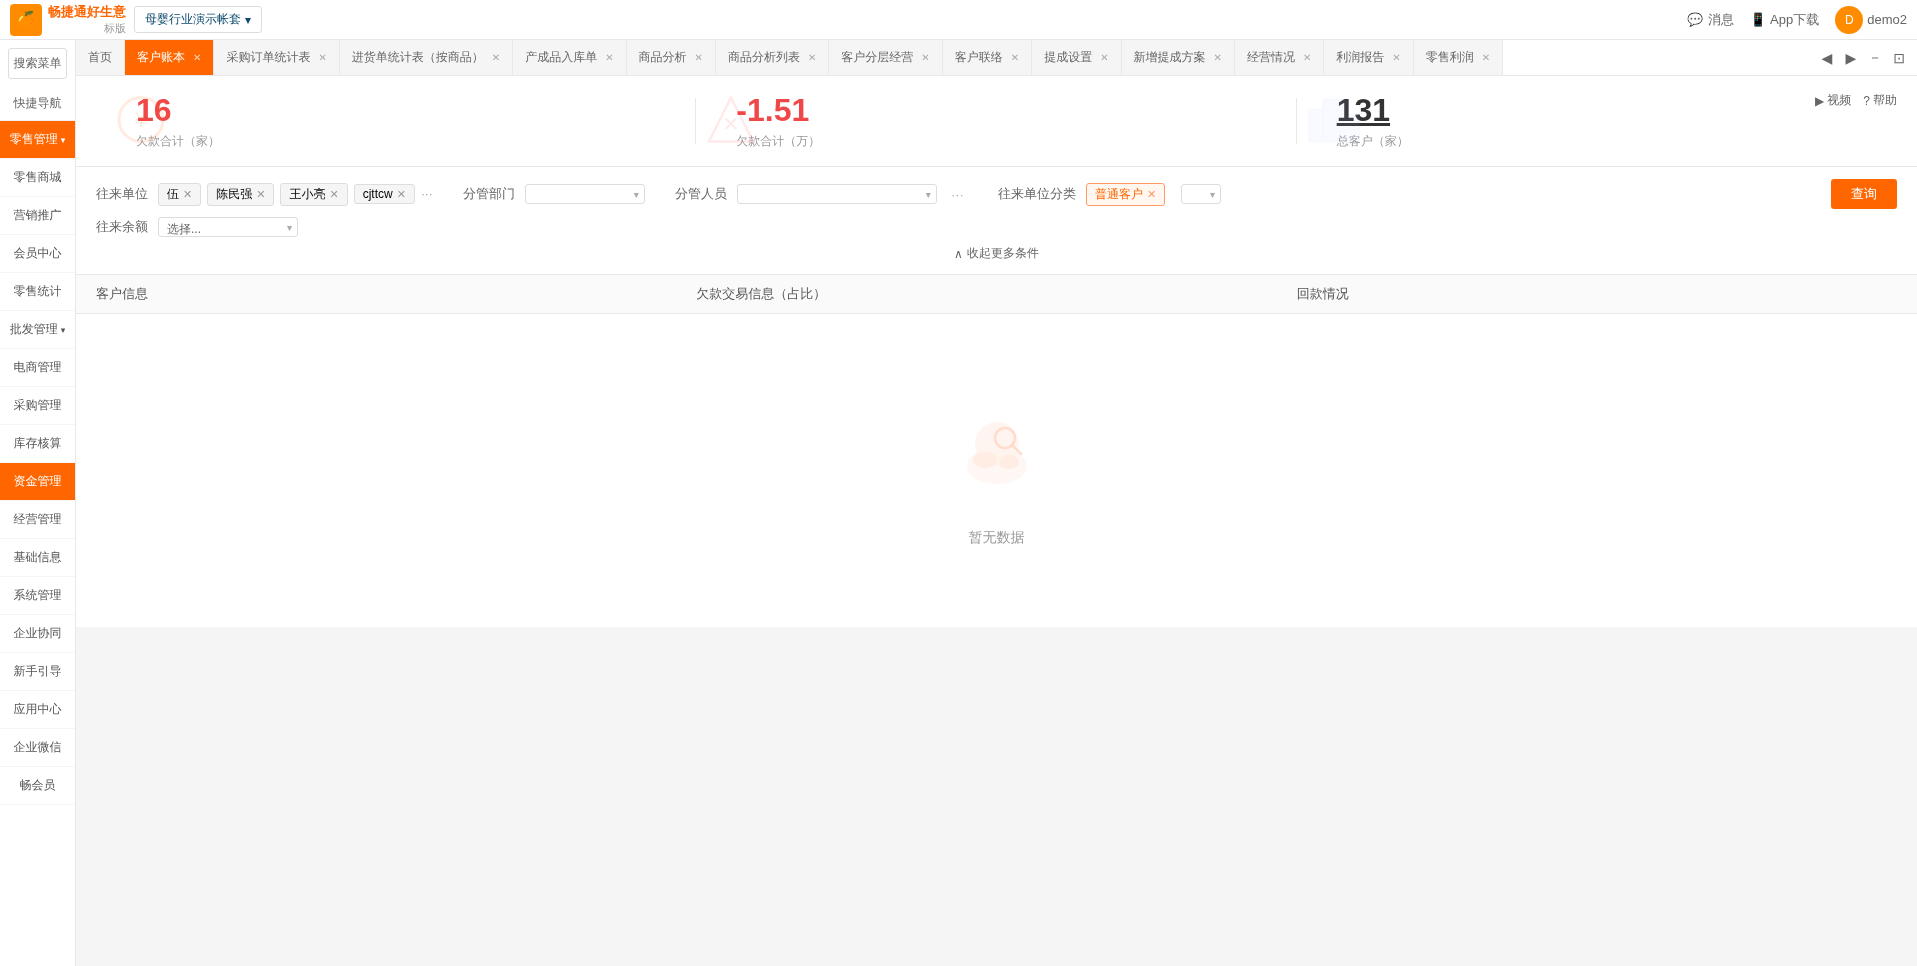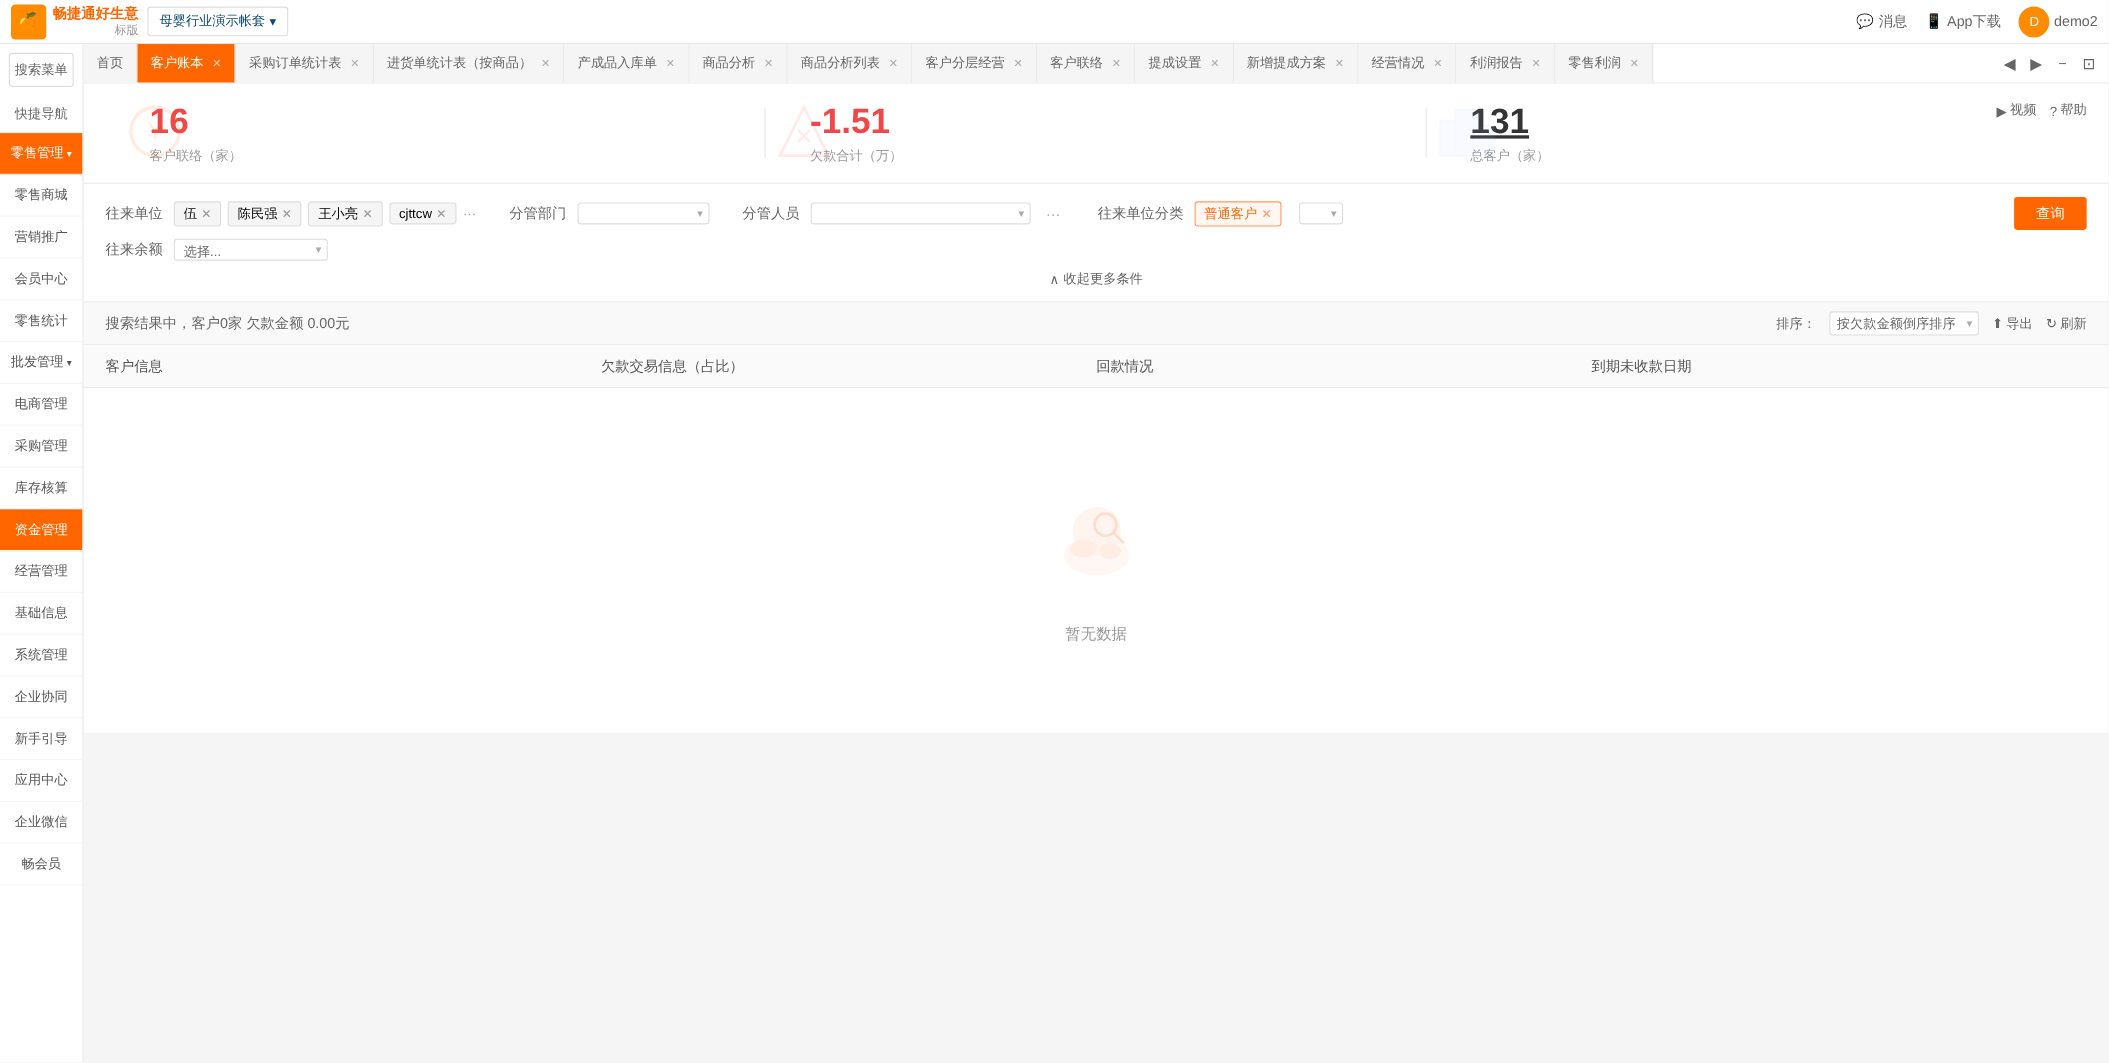--- a/index.html
+++ b/index.html
@@ -282,21 +282,21 @@
         </div>
 
         <div class="summary-card" style="padding-left:40px;">
           <div style="position:absolute;left:20px;top:50%;transform:translateY(-50%);opacity:0.12;">
             <svg width="50" height="50" viewBox="0 0 50 50">
               <circle cx="25" cy="25" r="22" fill="none" stroke="#ff6600" stroke-width="3"></circle>
               <text x="25" y="32" text-anchor="middle" font-size="22" fill="#ff6600">¥</text>
             </svg>
           </div>
           <div class="summary-value red">16</div>
-          <div class="summary-label">客户联络（家）</div>
+          <div class="summary-label">欠款合计（家）</div>
         </div>
 
         <div class="summary-card" style="padding-left:40px;">
           <div style="position:absolute;left:10px;top:50%;transform:translateY(-50%);opacity:0.1;">
             <svg width="50" height="50" viewBox="0 0 50 50">
               <polygon points="25,3 47,47 3,47" fill="none" stroke="#ff3333" stroke-width="2.5"></polygon>
               <text x="25" y="36" text-anchor="middle" font-size="20" fill="#ff3333">✕</text>
             </svg>
           </div>
           <div class="summary-value red">-1.51</div>
@@ -372,46 +372,26 @@
             </select>
           </div>
         </div>
 
         <div class="collapse-btn">
           <span>∧</span>
           <span>收起更多条件</span>
         </div>
       </div>
 
-      <div class="results-bar">
-        <div class="results-info">搜索结果中，客户0家    欠款金额 0.00元</div>
-        <div class="results-actions">
-          <span style="color:#666;font-size:12px;">排序：</span>
-          <div class="select-wrapper">
-            <select class="sort-select">
-              <option>按欠款金额倒序排序</option>
-            </select>
-          </div>
-          <div class="action-link">
-            <span>⬆</span>
-            <span>导出</span>
-          </div>
-          <div class="action-link">
-            <span>↻</span>
-            <span>刷新</span>
-          </div>
-        </div>
-      </div>
 
       <div class="data-table">
         <div class="table-header">
           <div class="table-col-1">客户信息</div>
           <div class="table-col-2">欠款交易信息（占比）</div>
           <div class="table-col-3">回款情况</div>
-          <div class="table-col-4">到期未收款日期</div>
         </div>
 
         <div class="empty-state">
           <div class="empty-icon">
             <svg width="100" height="100" viewBox="0 0 100 100">
 
               <ellipse cx="50" cy="72" rx="30" ry="18" fill="#ffddcc" opacity="0.6"></ellipse>
               <circle cx="50" cy="50" r="22" fill="#ffddcc" opacity="0.7"></circle>
               <circle cx="58" cy="44" r="10" fill="none" stroke="#ff9966" stroke-width="2.5" opacity="0.8"></circle>
               <line x1="65" y1="51" x2="74" y2="60" stroke="#ff9966" stroke-width="2.5" stroke-linecap="round" opacity="0.8"></line>

